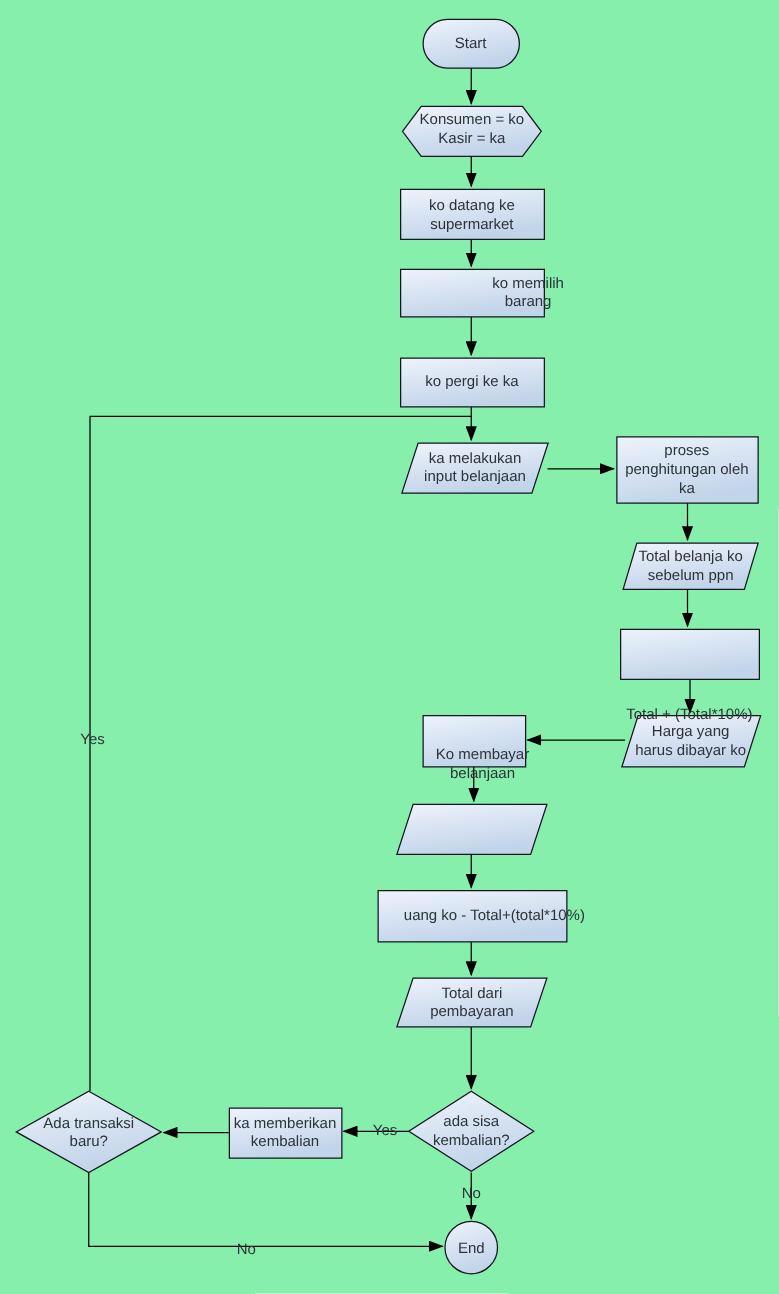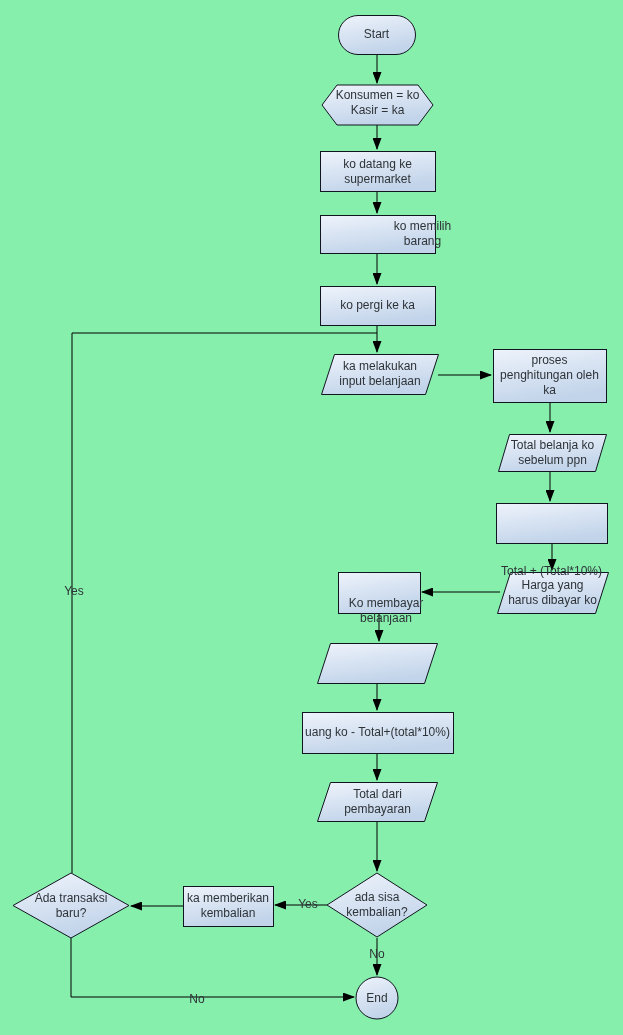--- a/index.html
+++ b/index.html
@@ -105,21 +105,21 @@
   <div class="label" style="left:493px; top:349px; width:113px; height:53px;">proses
 penghitungan oleh
 ka</div>
   <div class="label" style="left:497px; top:434px; width:111px; height:37px;">Total belanja ko
 sebelum ppn</div>
   <div class="label" style="left:496px; top:503px; width:111px; height:40px;margin-top:48px;">Total + (Total*10%)</div>
   <div class="label" style="left:497px; top:572px; width:111px; height:41px;">Harga yang
 harus dibayar ko</div>
   <div class="label" style="left:345px; top:572px; width:82px; height:23px;margin-top:27px;">Ko membayar
 belanjaan</div>
-  <div class="label" style="left:302px; top:712px; width:151px; height:41px;">uang ko - Total+(total*10%)</div>
+  <div class="label" style="left:320px; top:712px; width:151px; height:41px;">uang ko - Total+(total*10%)</div>
   <div class="label" style="left:318px; top:782px; width:119px; height:39px;">Total dari
 pembayaran</div>
   <div class="label" style="left:327px; top:873px; width:100px; height:64px;">ada sisa
 kembalian?</div>
   <div class="label" style="left:183px; top:886px; width:90px; height:40px;">ka memberikan
 kembalian</div>
   <div class="label" style="left:13px; top:873px; width:116px; height:65px;">Ada transaksi
 baru?</div>
   <div class="label" style="left:356px; top:977px; width:42px; height:42px;">End</div>
 

